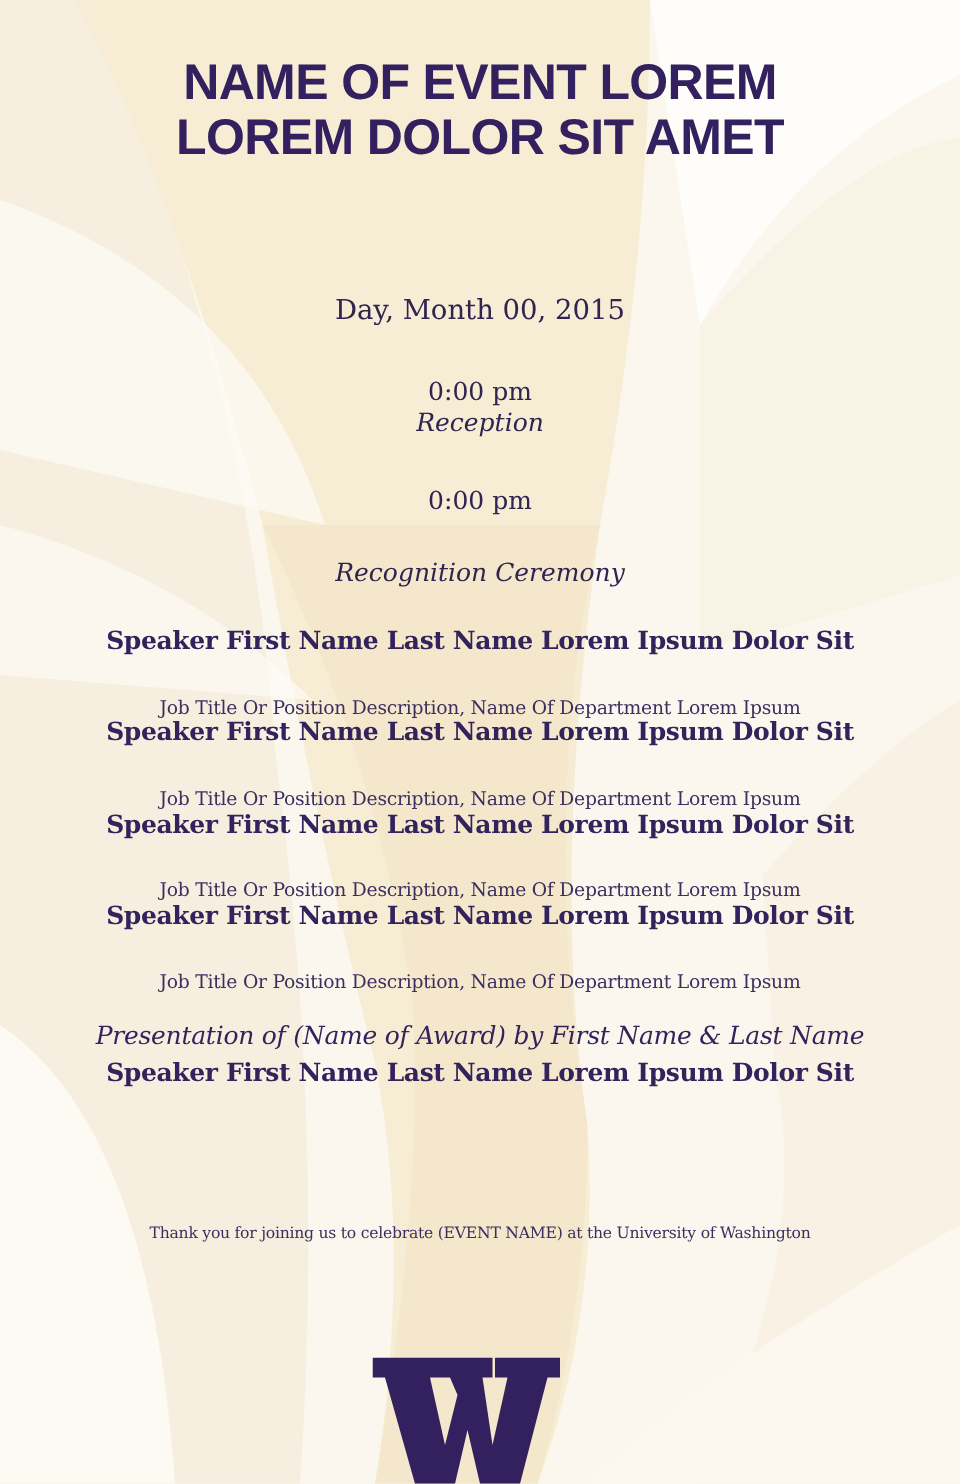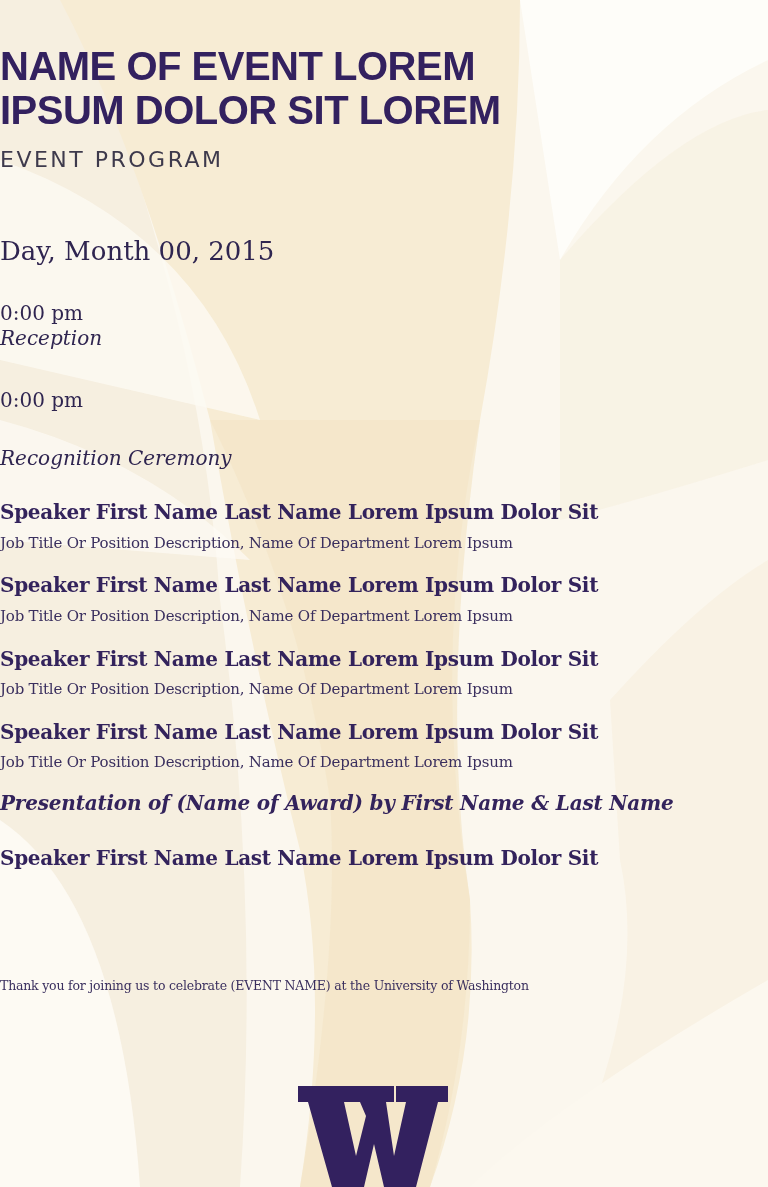--- a/index.html
+++ b/index.html
@@ -3,37 +3,37 @@
   <meta charset="utf-8">
   <style>
     html, body { margin: 0; padding: 0; }
     body {
       width: 768px; height: 1187px; overflow: hidden; position: relative;
       background: #fbf6ea;
       font-family: "DejaVu Serif", serif;
       color: #33235c;
     }
     .bg { position: absolute; inset: 0; z-index: 0; }
-    .content { position: absolute; inset: 0; z-index: 1; text-align: left; }
+    .content { position: absolute; inset: 0; z-index: 1; text-align: center; }
     .title {
       position: absolute; left: 0; right: 0; top: 44px;
       font-family: "Liberation Sans", sans-serif; font-weight: bold;
       font-size: 40px; line-height: 44px; color: #33215f; letter-spacing: -0.5px;
     }
     .subtitle {
       position: absolute; left: 0; right: 0; top: 147px;
       font-family: "DejaVu Sans", sans-serif; font-size: 22px; letter-spacing: 2.5px;
       color: #3e3a4c; font-weight: normal;
     }
-    .date { position: absolute; left: 0; right: 0; top: 236px; font-size: 26px; color: #2f2550; }
+    .date { position: absolute; left: 0; right: 0; top: 236px; font-size: 22px; color: #2f2550; }
     .time { position: absolute; left: 0; right: 0; font-size: 20px; color: #2f2550; }
     .label { position: absolute; left: 0; right: 0; font-size: 20px; font-style: italic; color: #2f2550; }
     .speaker { position: absolute; left: 0; right: 0; font-size: 20px; font-weight: bold; color: #33235c; letter-spacing: -0.3px; }
-    .jobtitle { position: absolute; left: 0; right: 0; font-size: 15px; color: #3a2f5e; letter-spacing: -0.2px; }
-    .presentation { position: absolute; left: 0; right: 0; top: 791px; font-size: 20px; font-style: italic; color: #33235c; letter-spacing: -0.2px; font-weight: bold; }
+    .jobtitle { position: absolute; left: 0; right: 0; font-size: 15px; color: #3a2f5e; letter-spacing: -0.2px; margin-top: 23px; }
+    .presentation { position: absolute; left: 0; right: 0; top: 816px; font-size: 20px; font-style: italic; color: #33235c; letter-spacing: -0.2px; }
     .thanks { position: absolute; left: 0; right: 0; top: 937px; font-size: 12.5px; color: #3a2f5e; letter-spacing: -0.2px; margin-top: 41px; }
     .college { position: absolute; left: 0; right: 0; top: 1029px; font-family: "DejaVu Sans", sans-serif; font-size: 14.5px; color: #3e3a4c; letter-spacing: 0.6px; }
     .college .of { font-family: "DejaVu Serif", serif; font-style: italic; }
     .college .sep { margin: 0 4px; }
     .wlogo { position: absolute; left: 298px; top: 1086px; width: 150px; height: 101px; }
   </style>
 </head>
 <body>
 
 <svg class="bg" width="768" height="1187" viewBox="0 0 768 1187">
@@ -46,23 +46,22 @@
   <path d="M0 820 Q120 900 140 1187 L0 1187 Z" fill="#fdfaf3"></path>
   <path d="M520 0 L768 0 L768 60 Q640 120 560 260 Z" fill="#fefdf9"></path>
   <path d="M560 260 Q680 120 768 110 L768 460 Q640 500 560 520 Z" fill="#f8f1e2" opacity="0.8"></path>
   <path d="M610 700 Q700 600 768 560 L768 1187 L560 1187 Q650 1000 620 860 Z" fill="#f9f2e4"></path>
   <path d="M470 1187 Q560 1100 768 980 L768 1187 Z" fill="#fcf8ef"></path>
 </svg>
 
 <div class="content">
   <div class="title">
     <div>NAME OF EVENT LOREM</div>
-    <div>IPSUM DOLOR SIT LOREM</div>
+    <div>LOREM DOLOR SIT AMET</div>
   </div>
-  <div class="subtitle">EVENT PROGRAM</div>
 
   <div class="date">Day, Month 00, 2015</div>
 
   <div class="time" style="top:301px;">0:00 pm</div>
   <div class="label" style="top:326px;">Reception</div>
 
   <div class="time" style="top:388px;">0:00 pm</div>
   <div class="label" style="top:414px;margin-top:32px;">Recognition Ceremony</div>
 
   <div class="speaker" style="top:500px;">Speaker First Name Last Name Lorem Ipsum Dolor Sit</div>

